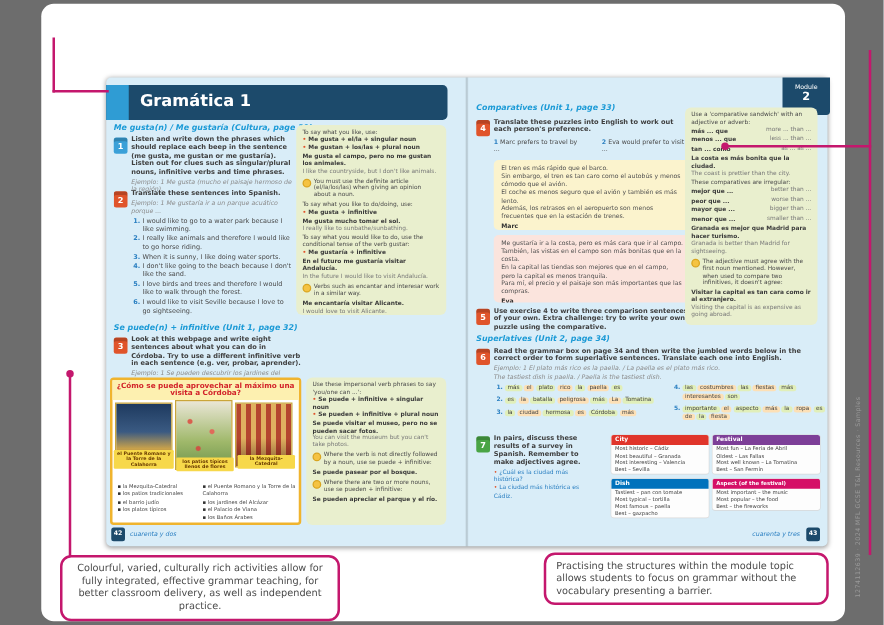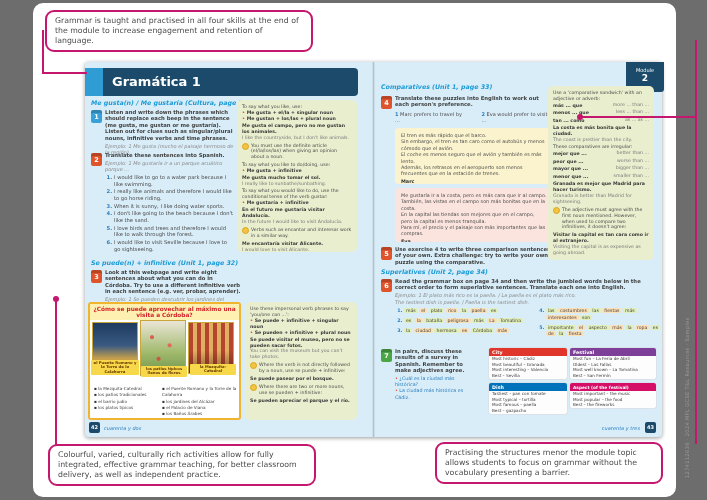--- a/index.html
+++ b/index.html
@@ -359,16 +359,15 @@
           <div class="srow">Most important – the music</div>
           <div class="srow">Most popular – the food</div>
           <div class="srow">Best – the fireworks</div>
         </div>
     </div>
 
     <div class="pagetext" style="left:495px;top:363px;width:60px;text-align:right;">cuarenta y tres</div>
     <div class="pagebox" style="left:560px;top:360px;">43</div>
   </div>
 
-  <div class="callout" style="left:45px;top:10px;width:268px;">Grammar is taught and practised in all four skills at the end of the module to increase engagement and retention of language.</div>
-  <div class="callout" style="left:48px;top:444px;width:268px;">Colourful, varied, culturally rich activities allow for fully integrated, effective grammar teaching, for better classroom delivery, as well as independent practice.</div>
-  <div class="callout" style="left:435px;top:442px;width:228px;">Practising the structures menor the module topic allows students to focus on grammar without the vocabulary presenting a barrier.</div>
+  <div class="callout" style="left:48px;top:444px;width:224px;text-align:center;">Colourful, varied, culturally rich activities allow for fully integrated, effective grammar teaching, for better classroom delivery, as well as independent practice.</div>
+  <div class="callout" style="left:435px;top:442px;width:228px;">Practising the structures within the module topic allows students to focus on grammar without the vocabulary presenting a barrier.</div>
 </div>
 
 </body></html>

